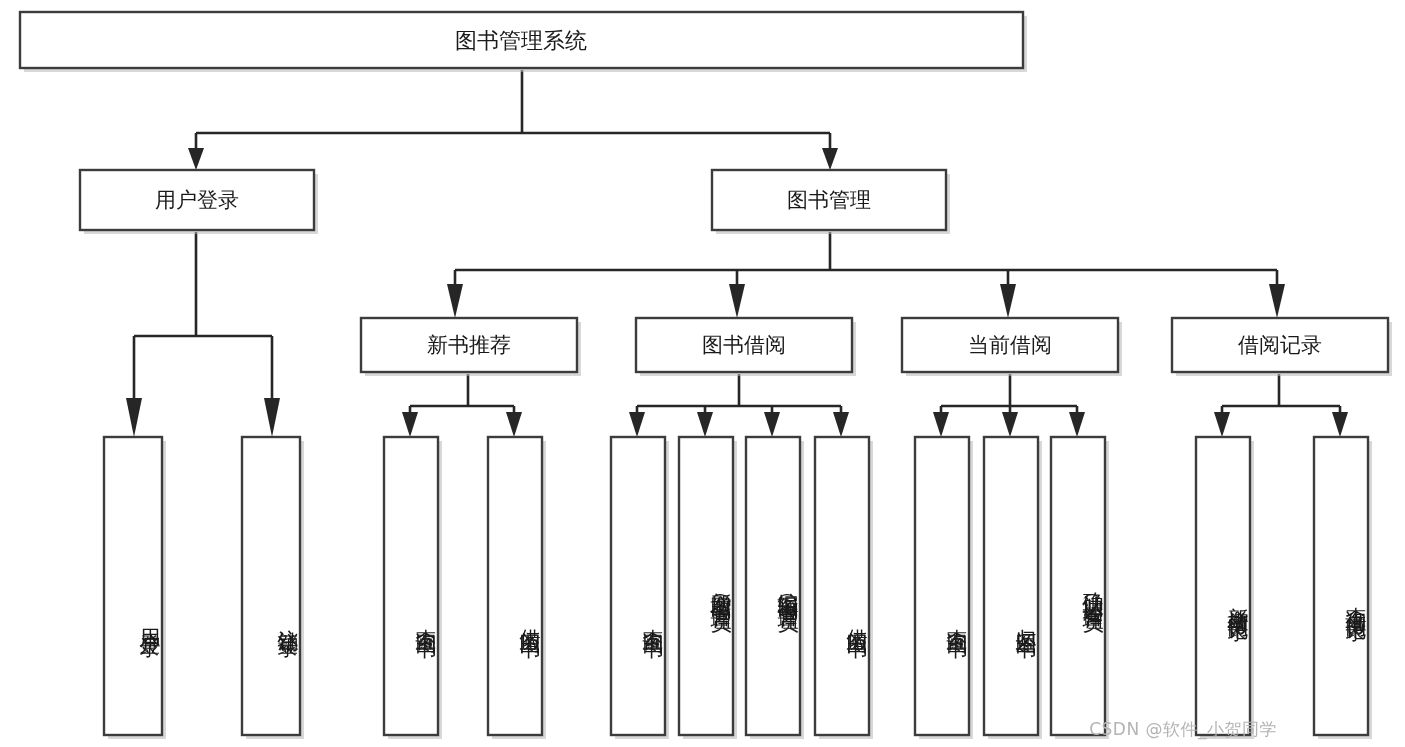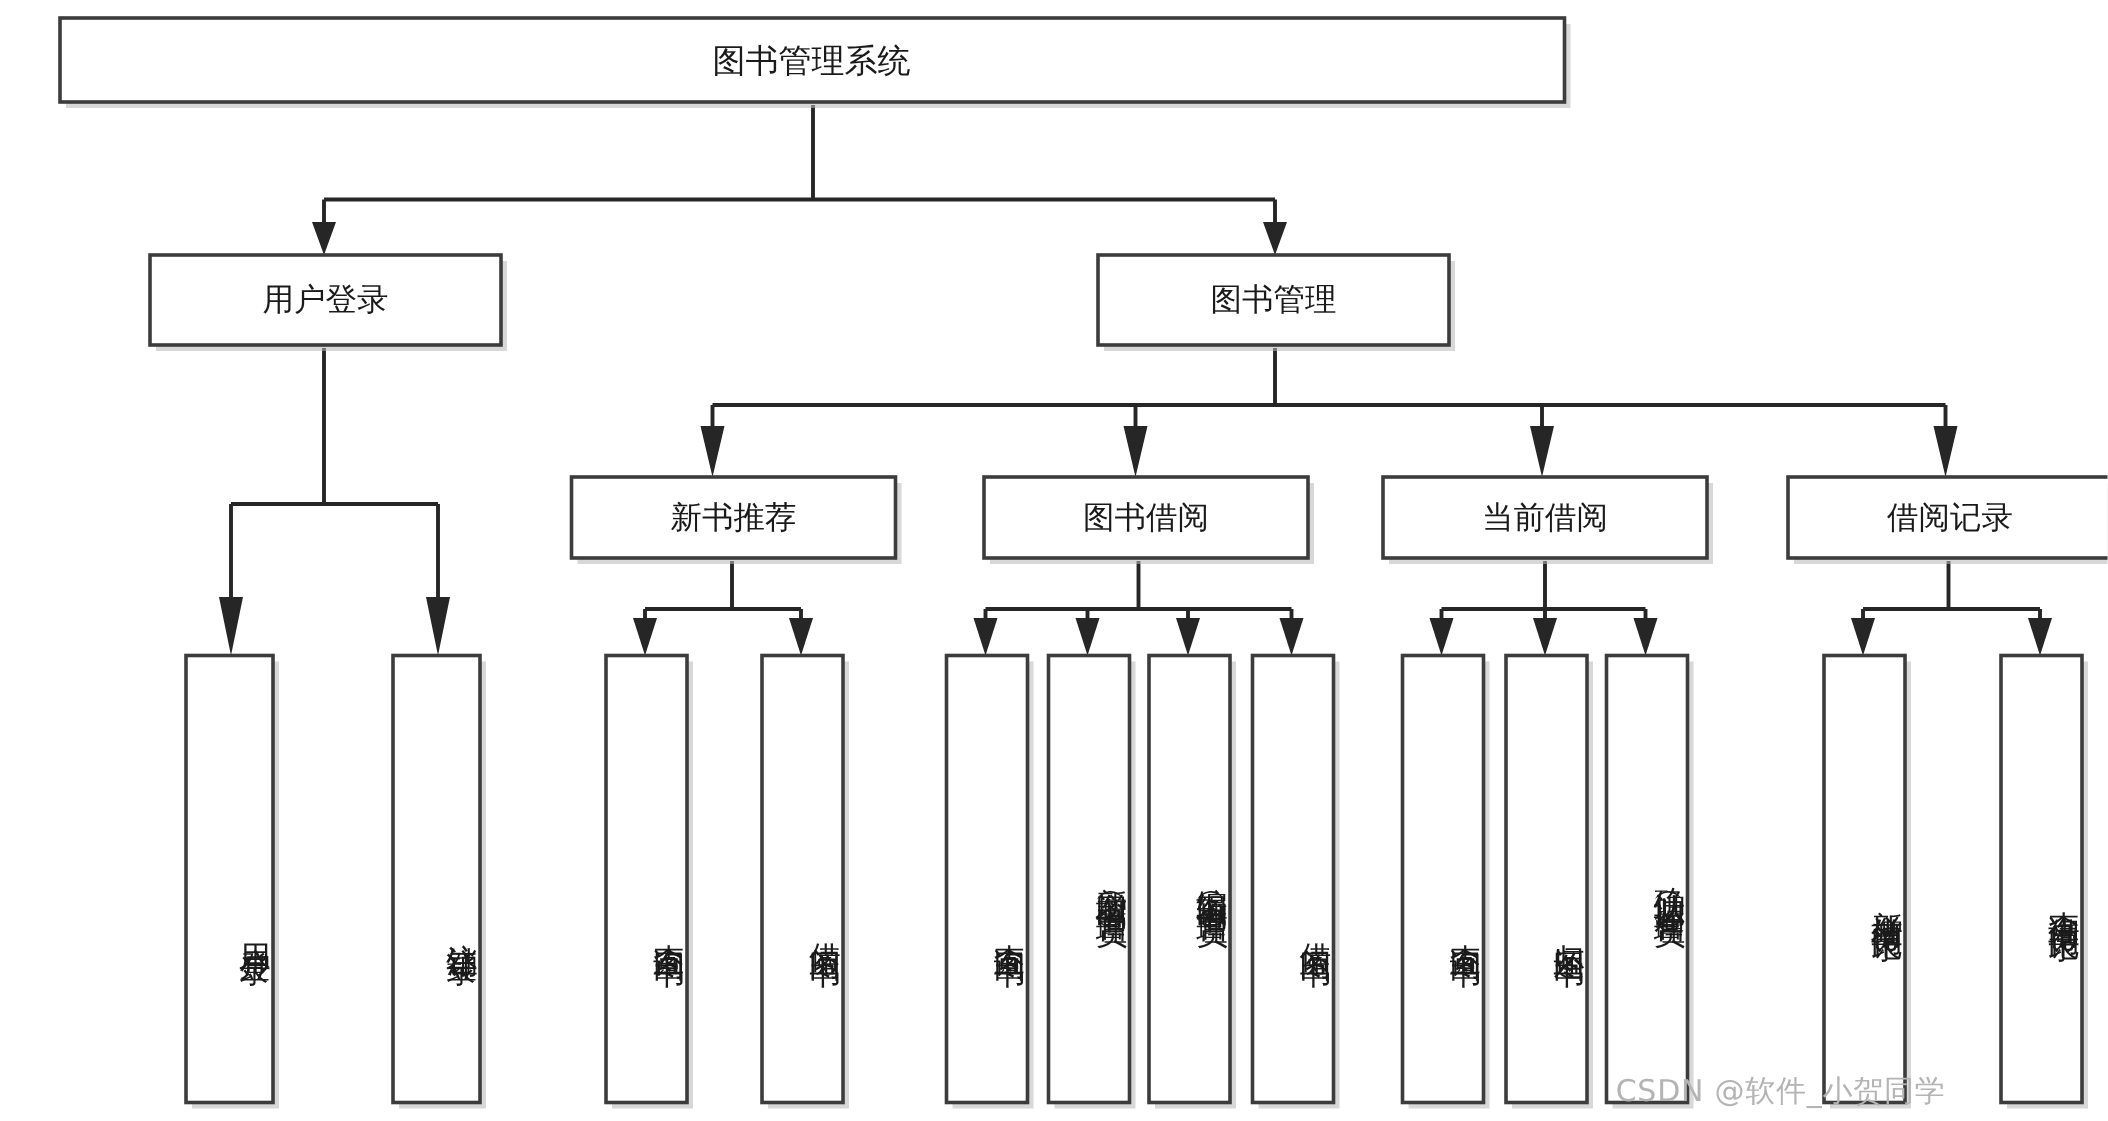--- a/index.html
+++ b/index.html
@@ -11,21 +11,20 @@
     width: 1405px;
     height: 747px;
     font-family: "DejaVu Sans", "Liberation Sans", sans-serif;
     overflow: hidden;
   }
   #diagram-root {
     position: relative;
     width: 1285px;
     height: 747px;
     background: #ffffff;
-    margin-left: 20px;
   }
   svg#diagram-svg {
     position: absolute;
     left: 0;
     top: 0;
     width: 1405px;
     height: 747px;
     display: block;
   }
   .node-box {
@@ -70,21 +69,21 @@
     display: flex;
     align-items: flex-start;
     justify-content: center;
     pointer-events: none;
   }
   .watermark {
     position: absolute;
     right: 8px;
     bottom: 6px;
     font-family: "DejaVu Sans", "Liberation Sans", sans-serif;
-    font-size: 20px;
+    font-size: 17px;
     color: #b4b4b4;
     letter-spacing: 0.5px;
     white-space: nowrap;
   }
 </style>
 </head>
 <body>
 
 <div id="diagram-root">
 

